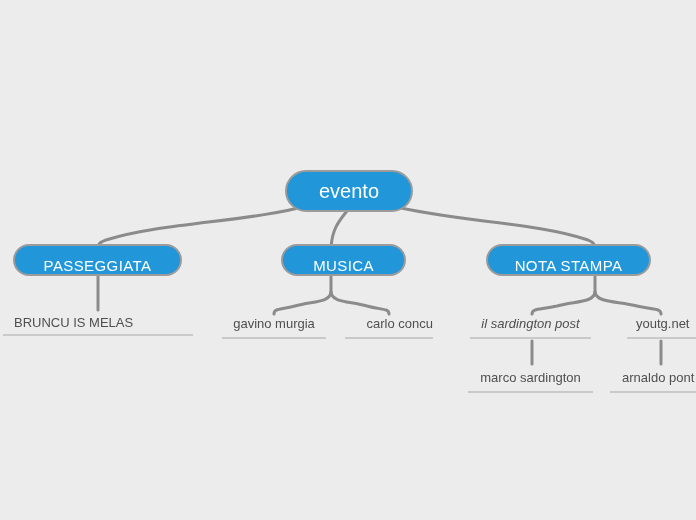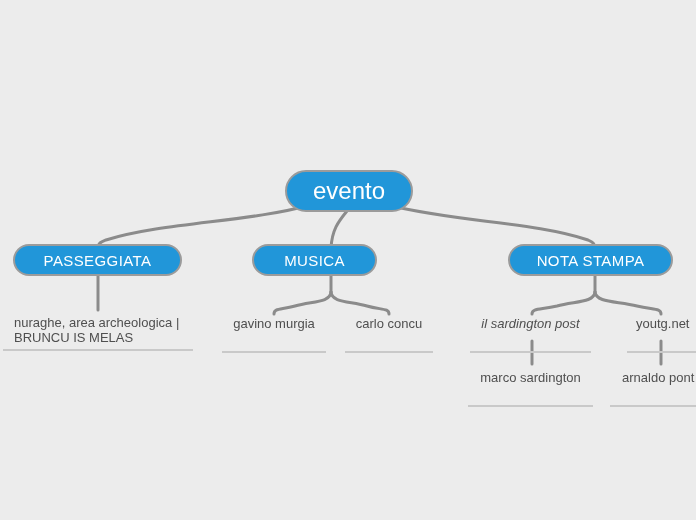--- a/index.html
+++ b/index.html
@@ -36,54 +36,55 @@
     justify-content: center;
     white-space: nowrap;
     cursor: pointer;
   }
   .node.root {
     left: 285px;
     top: 170px;
     width: 128px;
     height: 42px;
     border-radius: 21px;
-    font-size: 24px;
+    font-size: 20px;
   }
   .node.level1 {
     top: 244px;
     height: 32px;
     border-radius: 16px;
     font-size: 15px;
     letter-spacing: 0.4px;
+    align-items: flex-end;
   }
   .node.passeggiata { left: 13px;  width: 169px; }
-  .node.musica      { left: 252px; width: 125px; }
-  .node.notastampa  { left: 508px; width: 165px; }
+  .node.musica      { left: 281px; width: 125px; }
+  .node.notastampa  { left: 486px; width: 165px; }
 
   .leaf {
     position: absolute;
     box-sizing: border-box;
     color: #4f4f4f;
     font-size: 13px;
     line-height: 15px;
     text-align: center;
-    padding-bottom: 20px;
+    padding-bottom: 6px;
     border-bottom: 2px solid #c9c9c9;
     white-space: nowrap;
     cursor: pointer;
   }
   .leaf span { display: block; }
   .leaf.row2 { top: 316px; }
   .leaf.row3 { top: 370px; }
   .leaf.nuraghe {
     left: 3px; top: 315px; width: 190px;
     text-align: left; padding-left: 11px; padding-bottom: 4px;
   }
   .leaf.gavino     { left: 222px; width: 104px; }
-  .leaf.carlo      { left: 345px; width: 88px;  }
+  .leaf.carlo      { left: 345px; width: 88px; text-align: right;  }
   .leaf.sardington { left: 470px; width: 121px; font-style: italic; }
   .leaf.youtg      { left: 627px; width: 90px;  text-align: left; padding-left: 9px; }
   .leaf.marco      { left: 468px; width: 125px; }
   .leaf.arnaldo    { left: 610px; width: 110px; text-align: left; padding-left: 12px; }
 </style>
 </head>
 <body>
 
 <svg class="connectors" width="696" height="520" viewBox="0 0 696 520">
   <g>
@@ -112,21 +113,20 @@
 
 <div class="node level1 musica">
   <span>MUSICA</span>
 </div>
 
 <div class="node level1 notastampa">
   <span>NOTA STAMPA</span>
 </div>
 
 <div class="leaf nuraghe">
-  <span>nuraghe, area archeologica |</span>
   <span>BRUNCU IS MELAS</span>
 </div>
 
 <div class="leaf row2 gavino">
   <span>gavino murgia</span>
 </div>
 
 <div class="leaf row2 carlo">
   <span>carlo concu</span>
 </div>

